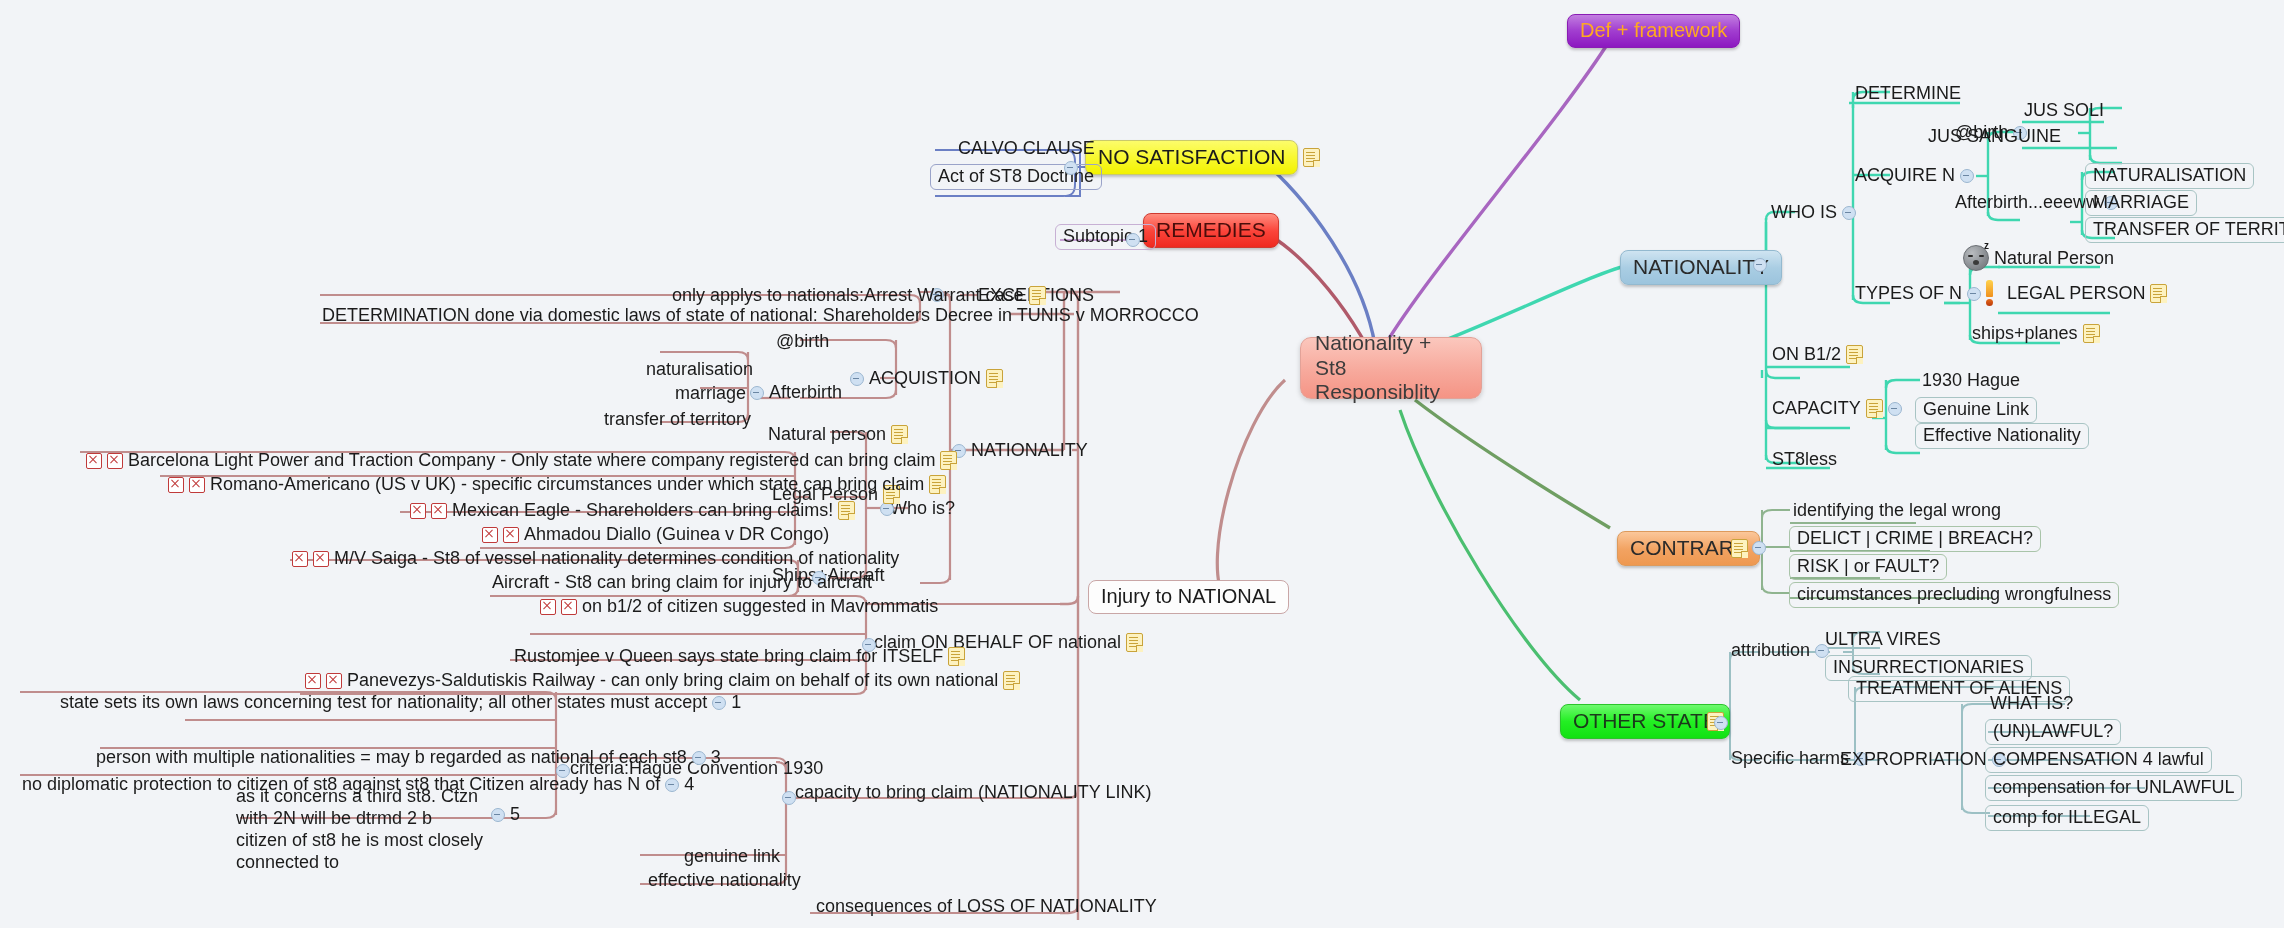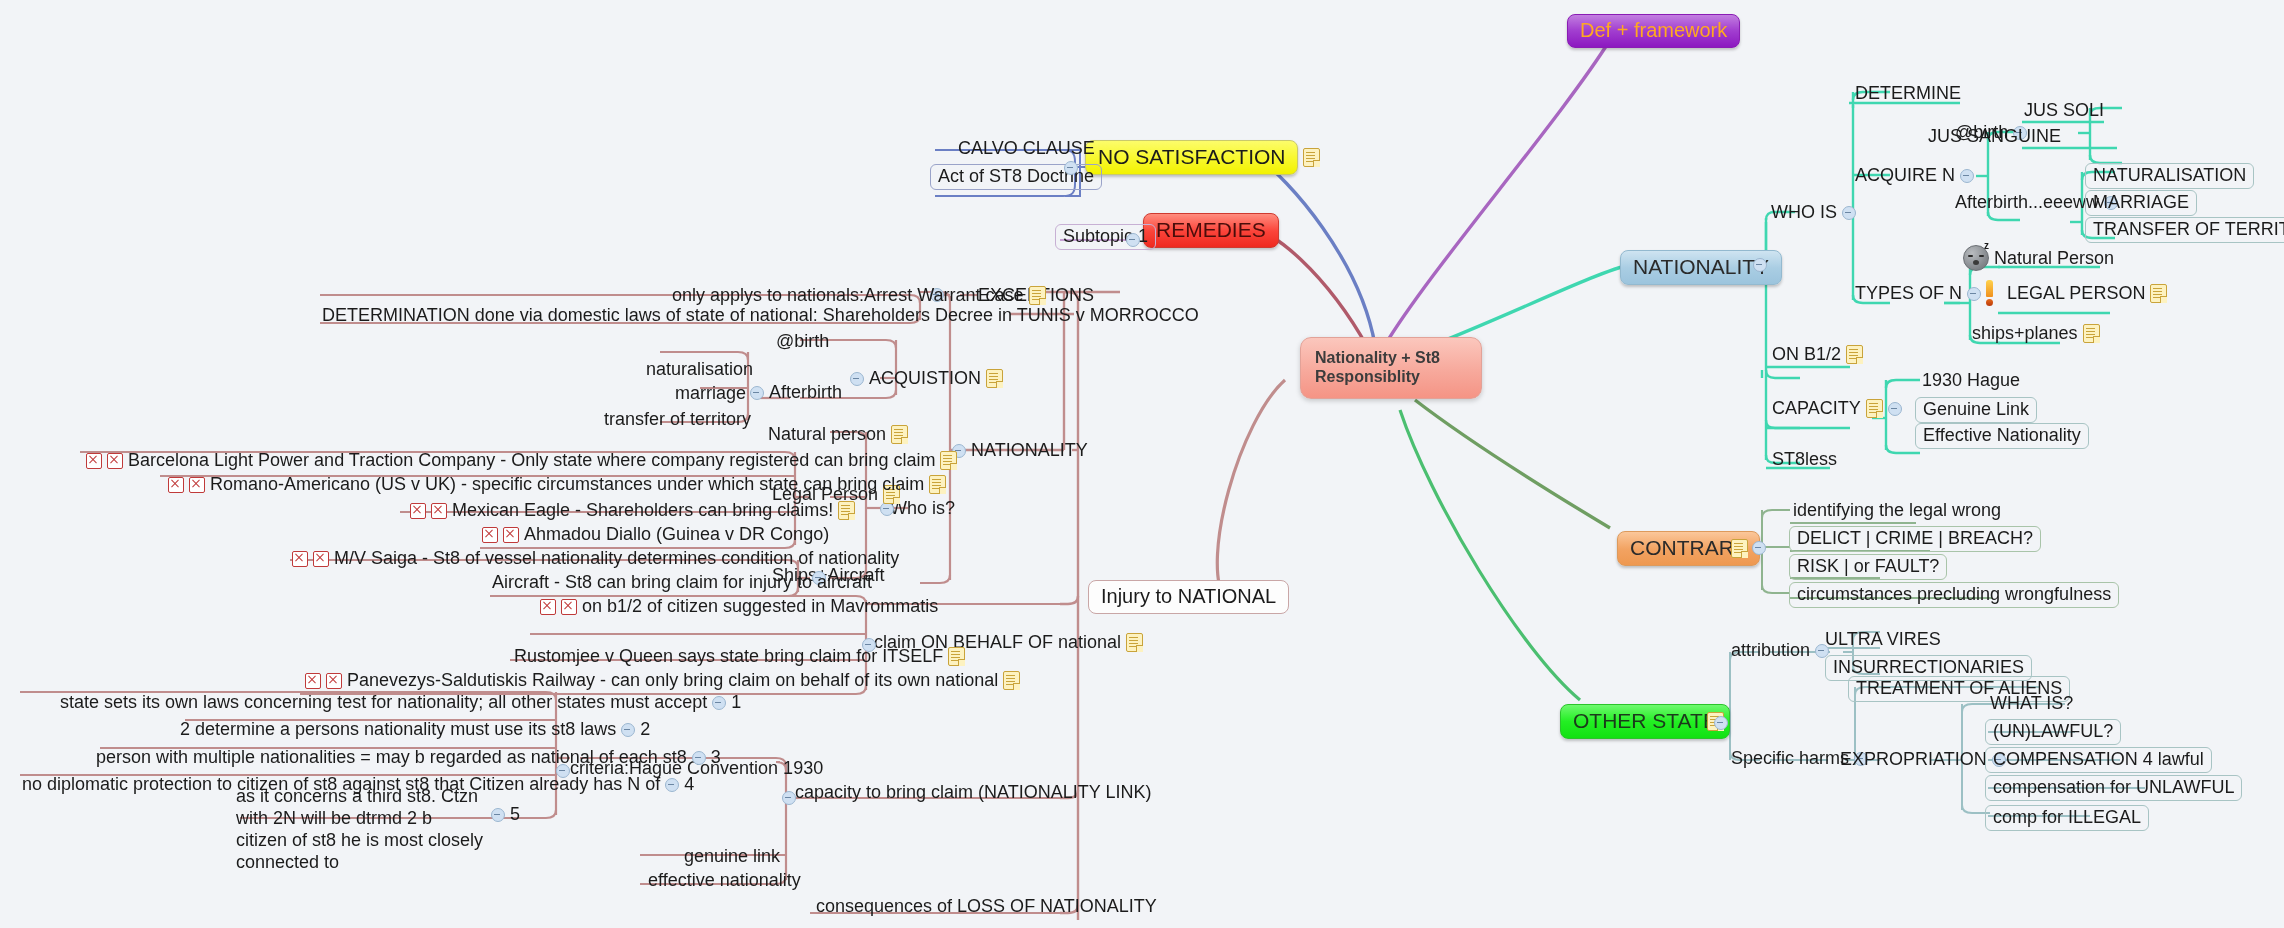--- a/index.html
+++ b/index.html
@@ -28,21 +28,21 @@
 
   
   .root{
     width:182px;height:62px;border-radius:11px;
     background:linear-gradient(180deg,#fbc7bd 0%,#f7a99c 55%,#f59485 100%);
     border:1px solid #e2a298;
     box-shadow:0 2px 5px rgba(0,0,0,.18);
     display:flex;align-items:center;justify-content:flex-start;
     padding:0 14px;box-sizing:border-box;
   }
-  .root .txt{font-size:16px;font-weight:bold;color:#3c3c3c;line-height:1.18;white-space:normal;}
+  .root .txt{font-size:21px;font-weight:normal;color:#3c3c3c;line-height:1.18;white-space:normal;}
 
   
   .cap{
     border-radius:8px;padding:4px 12px 5px 12px;
     font-size:21px;box-shadow:0 2px 3px rgba(0,0,0,.22);
     border:1px solid rgba(0,0,0,.22);
   }
   .cap-def{background:linear-gradient(180deg,#c27ee0 0%,#a23fd0 48%,#8c18c0 100%);color:#ffa920;border-color:#8a1cb4;font-size:20px;}
   .cap-nosat{background:linear-gradient(180deg,#fcfc6a 0%,#f8f830 50%,#f2f200 100%);color:#1b1b1b;border-color:#c9c96b;}
   .cap-remedies{background:linear-gradient(180deg,#ff8c7e 0%,#fb443a 52%,#ef2a20 100%);color:#4a0d0a;border-color:#cf3a30;}
@@ -634,25 +634,20 @@
 </div>
 <div class="node" style="left:556px;top:764px;">
   <span class="icon-collapse"></span>
 </div>
 
 <div class="node plain" style="left:14px;top:692px;margin-left:46px;">
   <span>state sets its own laws concerning test for nationality; all other states must accept</span>
   <span class="icon-collapse"></span>
   <span class="num">1</span>
 </div>
-<div class="node plain" style="left:180px;top:719px;">
-  <span>2 determine a persons nationality must use its st8 laws</span>
-  <span class="icon-collapse"></span>
-  <span class="num">2</span>
-</div>
 <div class="node plain" style="left:96px;top:747px;">
   <span>person with multiple nationalities = may b regarded as national of each st8</span>
   <span class="icon-collapse"></span>
   <span class="num">3</span>
 </div>
 <div class="node plain" style="left:22px;top:774px;">
   <span>no diplomatic protection to citizen of st8 against st8 that Citizen already has N of</span>
   <span class="icon-collapse"></span>
   <span class="num">4</span>
 </div>

